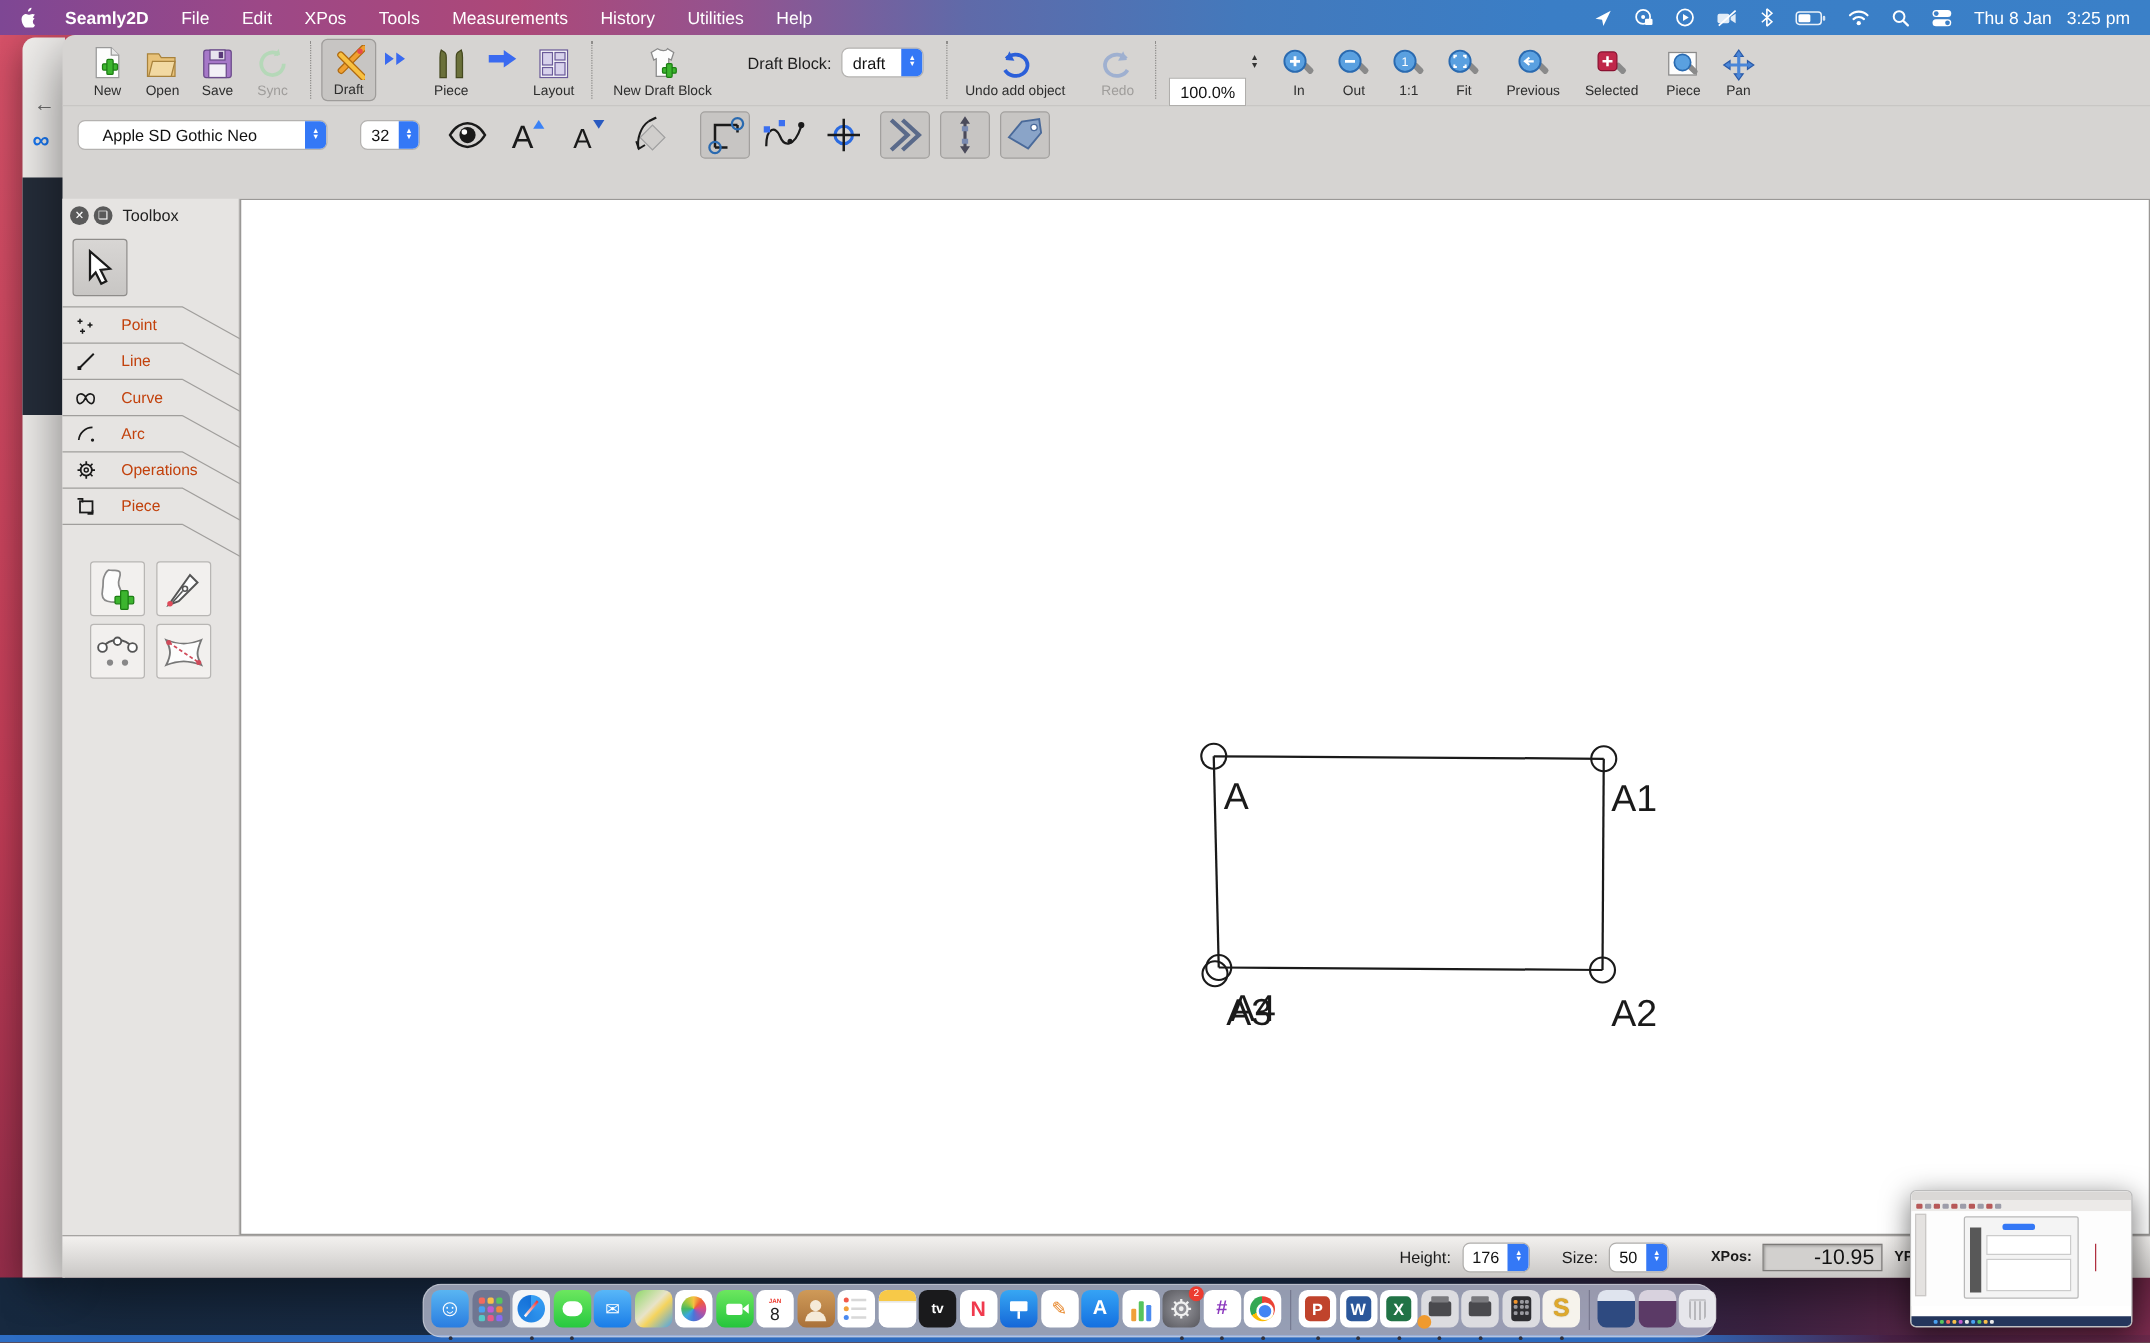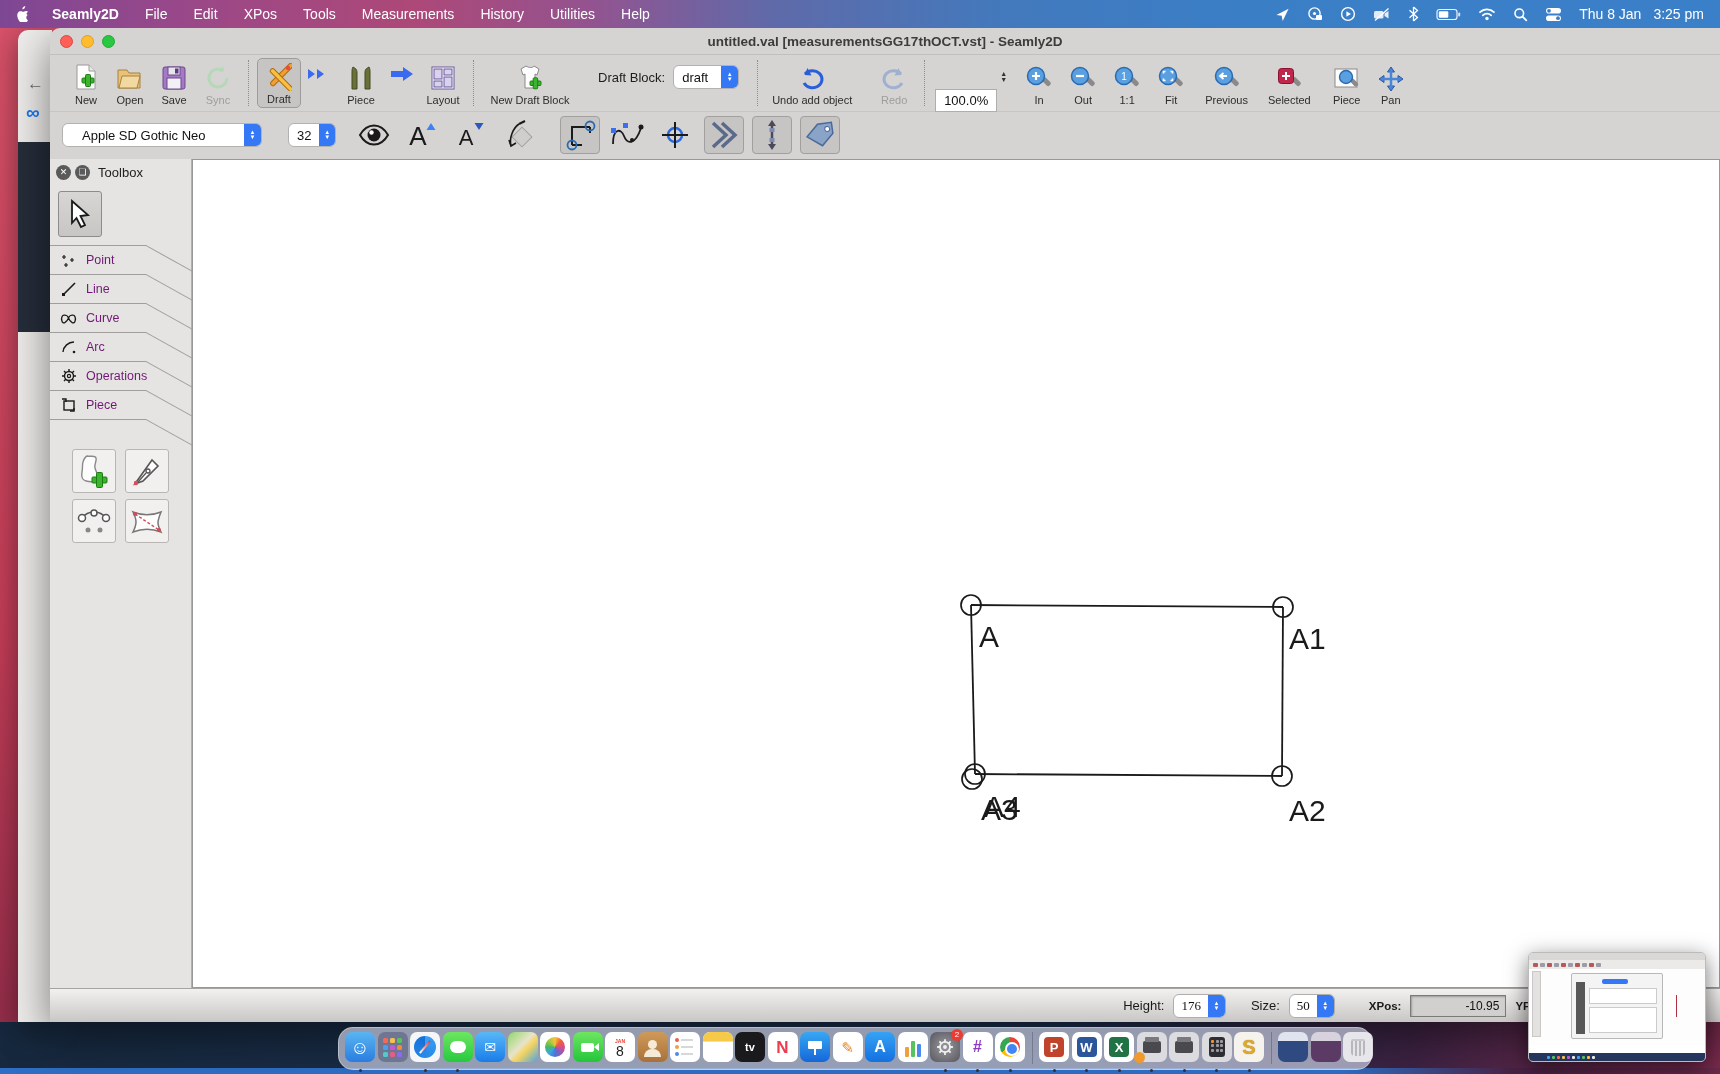--- a/index.html
+++ b/index.html
@@ -68,22 +68,22 @@
   
   .mainarea{position:absolute;left:0;top:131px;right:0;bottom:34px;background:#d6d4d2;}
   .toolbox{position:absolute;left:0;top:0;width:142px;height:100%;background:#e6e4e2;border-right:1px solid #b2b0ae;}
   .tbx-head{height:26px;display:flex;align-items:center;padding:0 6px;position:relative;}
   .tbx-title{position:absolute;left:0;right:0;text-align:center;font-size:13px;color:#222;}
   .tbx-btn{width:15px;height:15px;border-radius:50%;background:#5a5a5a;color:#fff;font-size:9px;
     display:flex;align-items:center;justify-content:center;margin-right:4px;z-index:2;}
   .cursorbtn{position:absolute;left:8px;top:32px;width:44px;height:46px;border:1px solid #8e8c8a;
     border-radius:3px;background:linear-gradient(#d8d6d4,#c8c6c4);display:flex;align-items:center;justify-content:center;}
   .cats{position:absolute;left:0;top:86px;width:142px;}
-  .cat{position:relative;height:29px;display:flex;align-items:center;padding-left:10px;gap:9px;
-    font-size:12.5px;color:#701a75;}
+  .cat{position:relative;height:29px;display:flex;align-items:center;padding-left:10px;gap:20px;
+    font-size:12.5px;color:#c2410c;}
   .cat::before{content:'';position:absolute;left:0;top:0;width:96px;height:1px;background:#a09e9c;}
   .cat::after{content:'';position:absolute;left:96px;top:0;width:54px;height:1px;background:#a09e9c;
     transform:rotate(29deg);transform-origin:left top;}
   .tab-end{position:relative;height:2px;}
   .tab-end::before{content:'';position:absolute;left:0;top:0;width:96px;height:1px;background:#a09e9c;}
   .tab-end::after{content:'';position:absolute;left:96px;top:0;width:54px;height:1px;background:#a09e9c;
     transform:rotate(29deg);transform-origin:left top;}
   .cat .ic{width:17px;display:flex;justify-content:center;}
   .piecegrid{position:absolute;left:22px;top:290px;display:grid;grid-template-columns:44px 44px;
     grid-auto-rows:44px;gap:6px 9px;}
@@ -91,27 +91,27 @@
     align-items:center;justify-content:center;}
   
   .canvas{position:absolute;left:142px;top:0;right:0;bottom:0;background:#fff;border:1px solid #9a9896;}
   .canvas svg text{font-family:"Liberation Sans","DejaVu Sans",sans-serif;fill:#1a1a1a;}
   
   .statusbar{position:absolute;left:0;bottom:0;width:100%;height:34px;
     background:linear-gradient(#f3f1ef,#c9c7c5);border-top:1px solid #a6a4a2;
     display:flex;align-items:center;justify-content:flex-end;padding-right:172px;gap:9px;}
   .sb-lbl{font-size:13px;color:#1a1a1a;}
   .sb-small{font-size:11.5px;font-weight:bold;color:#1a1a1a;}
-  .sb-spin{display:flex;height:24px;border:1px solid #b0aeac;border-radius:6px;overflow:hidden;background:#fff;font-family:Liberation Serif, serif;}
+  .sb-spin{display:flex;height:24px;border:1px solid #b0aeac;border-radius:6px;overflow:hidden;background:#fff;}
   .sb-spin .v{padding:0 7px;display:flex;align-items:center;font-size:13px;color:#111;}
   .sb-spin .btn{width:17px;background:#3478f6;display:flex;flex-direction:column;align-items:center;
     justify-content:center;color:#fff;font-size:6px;line-height:5px;}
   .sb-field{width:96px;height:22px;background:#d2d0ce;border:1px solid #7c7a78;
     box-shadow:inset 1px 1px 2px rgba(0,0,0,.25);display:flex;align-items:center;
-    justify-content:flex-end;padding-right:6px;font-size:12px;color:#111;}
+    justify-content:flex-end;padding-right:6px;font-size:17px;color:#111;}
   .gap16{width:7px;} .gap24{width:16px;}
   
   .dock{position:absolute;left:338px;top:1027px;width:1034px;height:43px;z-index:40;
     background:rgba(198,203,222,.72);border:1px solid rgba(255,255,255,.35);border-radius:15px;
     display:flex;align-items:flex-start;padding:4px 6px 0 6px;gap:2.5px;}
   .tile{width:30px;height:30px;border-radius:7px;position:relative;flex:0 0 auto;
     display:flex;align-items:center;justify-content:center;overflow:hidden;}
   .tile span{line-height:1;}
   .run::after{content:'';position:absolute;left:50%;bottom:-10px;width:3px;height:3px;margin-left:-1.5px;
     border-radius:50%;background:#2f2f3a;}
@@ -296,28 +296,20 @@
   <div class="bottom-edge"></div>
 
   <div class="behind-window">
     <span class="back">←</span>
     <span class="meta">∞</span>
     <div class="darkblock"></div>
   </div>
 
   <div class="app-window">
 
-    <div class="titlebar">
-      <span class="traffic">
-        <span class="tl r"></span>
-        <span class="tl y"></span>
-        <span class="tl g"></span>
-      </span>
-      <span class="wtitle">untitled.val [measurementsGG17thOCT.vst] - Seamly2D</span>
-    </div>
 
     <div class="toolbar1">
 
       <div class="tb1btn">
         <svg width="26" height="28" viewBox="0 0 26 28">
             <path d="M4 1h12l6 6v18H4z" fill="#fdfdfd" stroke="#9a9a9a"></path>
             <path d="M16 1v6h6" fill="#e8e8e8" stroke="#9a9a9a"></path>
             <rect x="9" y="14" width="12" height="5" rx="1" fill="#3cb52e" stroke="#1d7d14"></rect>
             <rect x="12.5" y="10.5" width="5" height="12" rx="1" fill="#3cb52e" stroke="#1d7d14"></rect>
           </svg>

